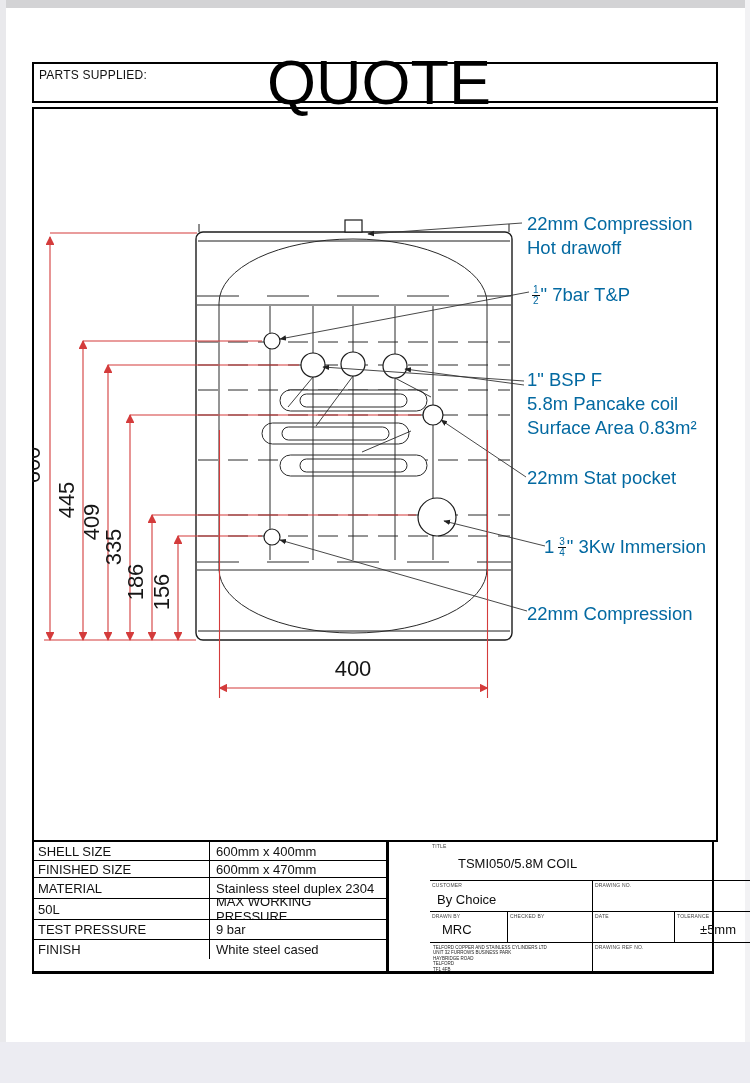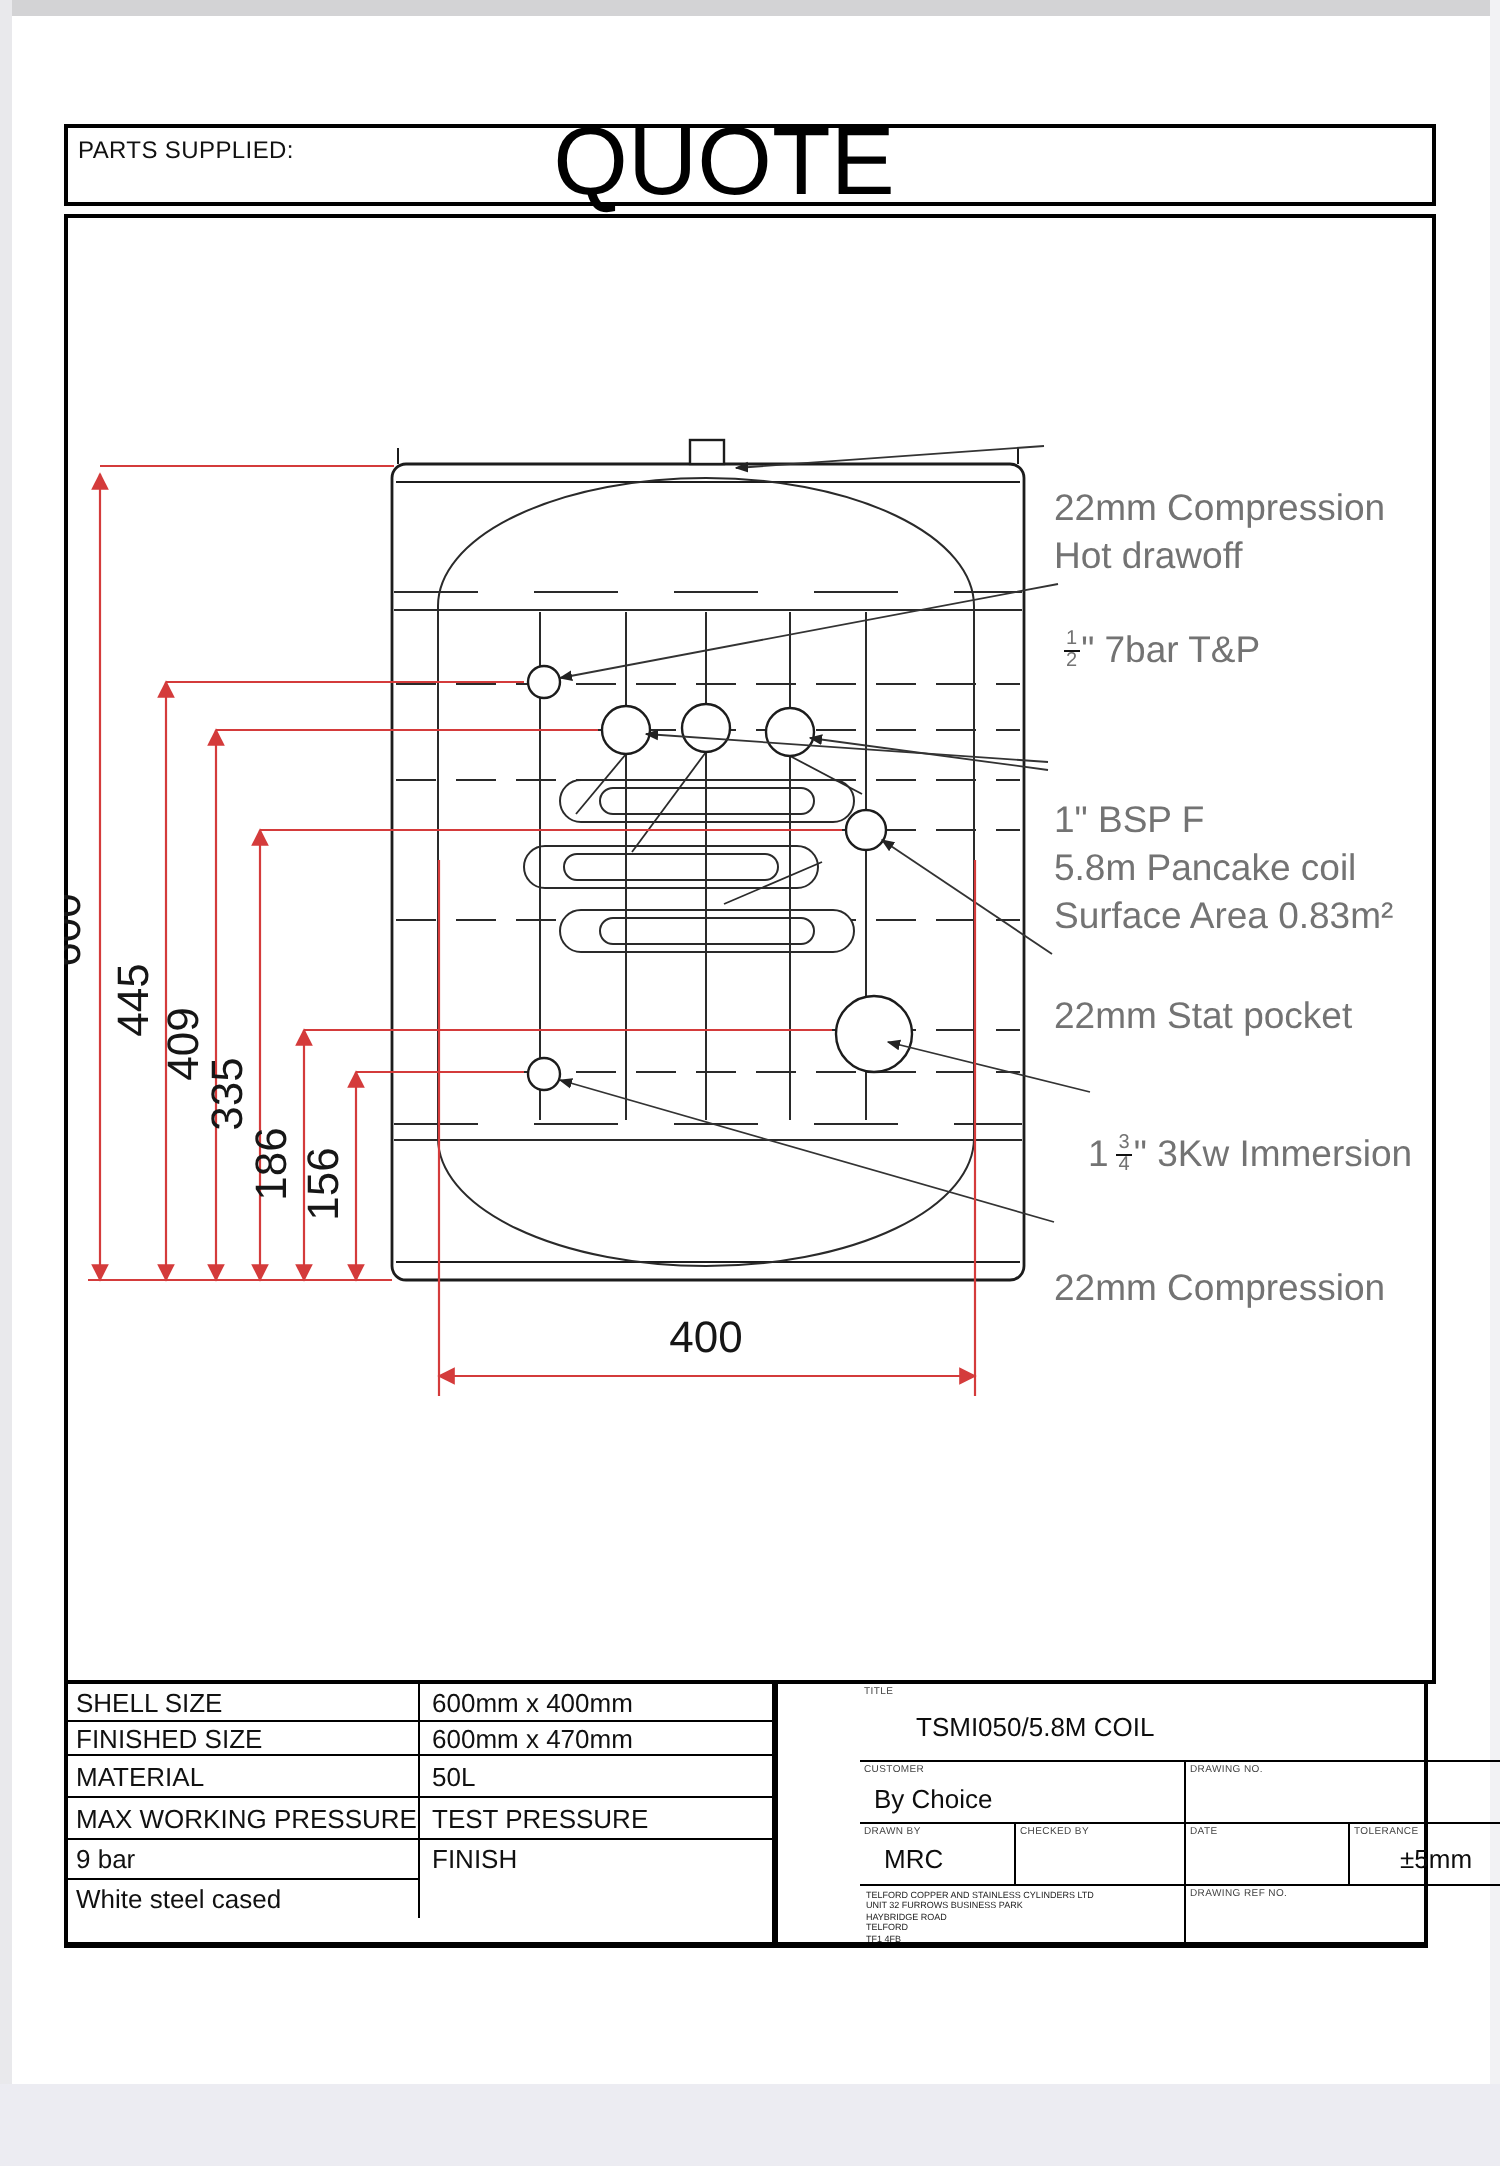--- a/index.html
+++ b/index.html
@@ -7,27 +7,27 @@
     width:750px;height:1083px;position:relative;background:#ffffff;
     font-family:"Liberation Sans", sans-serif;color:#111;overflow:hidden;
   }
   .strip-top{position:absolute;left:0;top:0;width:750px;height:8px;background:#d3d3d5;}
   .strip-left{position:absolute;left:0;top:0;width:6px;height:1045px;background:#e9e9ec;}
   .strip-right{position:absolute;right:0;top:0;width:5px;height:1045px;background:#f2f2f4;}
   .strip-bottom{position:absolute;left:0;top:1042px;width:750px;height:41px;background:#ececf2;}
 
   .header-box{position:absolute;left:32px;top:62px;width:682px;height:37px;border:2px solid #000;}
   .parts-label{position:absolute;left:5px;top:4px;font-size:12px;letter-spacing:.2px;}
-  .quote-title{position:absolute;left:0;top:-6px;width:656px;text-align:center;
-    font-size:48px;line-height:48px;font-weight:400;color:#000;}
+  .quote-title{position:absolute;left:17px;top:-6px;width:656px;text-align:center;
+    font-size:63px;line-height:48px;font-weight:400;color:#000;}
 
   .drawing-box{position:absolute;left:32px;top:107px;width:682px;height:731px;border:2px solid #000;}
   .drawing-svg{position:absolute;left:32px;top:107px;}
 
-  .ann{position:absolute;font-size:18.5px;line-height:24px;color:#737373;white-space:nowrap;margin-top:30px;}
+  .ann{position:absolute;font-size:18.5px;line-height:24px;color:#0369a1;white-space:nowrap;}
   .ann-flex{display:flex;align-items:center;}
   .frac{display:inline-flex;flex-direction:column;align-items:center;font-size:10px;line-height:10px;margin:0 1px;}
   .frac .num{border-bottom:1px solid #111;padding:0 1px;}
   .imm-prefix{margin-right:3px;}
 
   
   .spec{position:absolute;left:32px;top:840px;width:356px;height:134px;box-sizing:border-box;
     border:2px solid #000;border-bottom-width:3px;display:grid;
     grid-template-columns:176px 1fr;
     grid-template-rows:18px 17px 21px 21px 20px 20px 1fr;background:#fff;}
@@ -216,20 +216,21 @@
 <div class="ann" style="left:527px;top:602px;">
   <div>22mm Compression</div>
 </div>
 
 <div class="spec">
   <div>SHELL SIZE</div>
   <div>600mm x 400mm</div>
   <div>FINISHED SIZE</div>
   <div>600mm x 470mm</div>
   <div>MATERIAL</div>
+  <div>Stainless steel duplex 2304</div>
   <div>50L</div>
   <div>MAX WORKING PRESSURE</div>
   <div>TEST PRESSURE</div>
   <div>9 bar</div>
   <div>FINISH</div>
   <div>White steel cased</div>
 </div>
 
 <div class="tb">
   <div class="tb-row tb-rowA">

